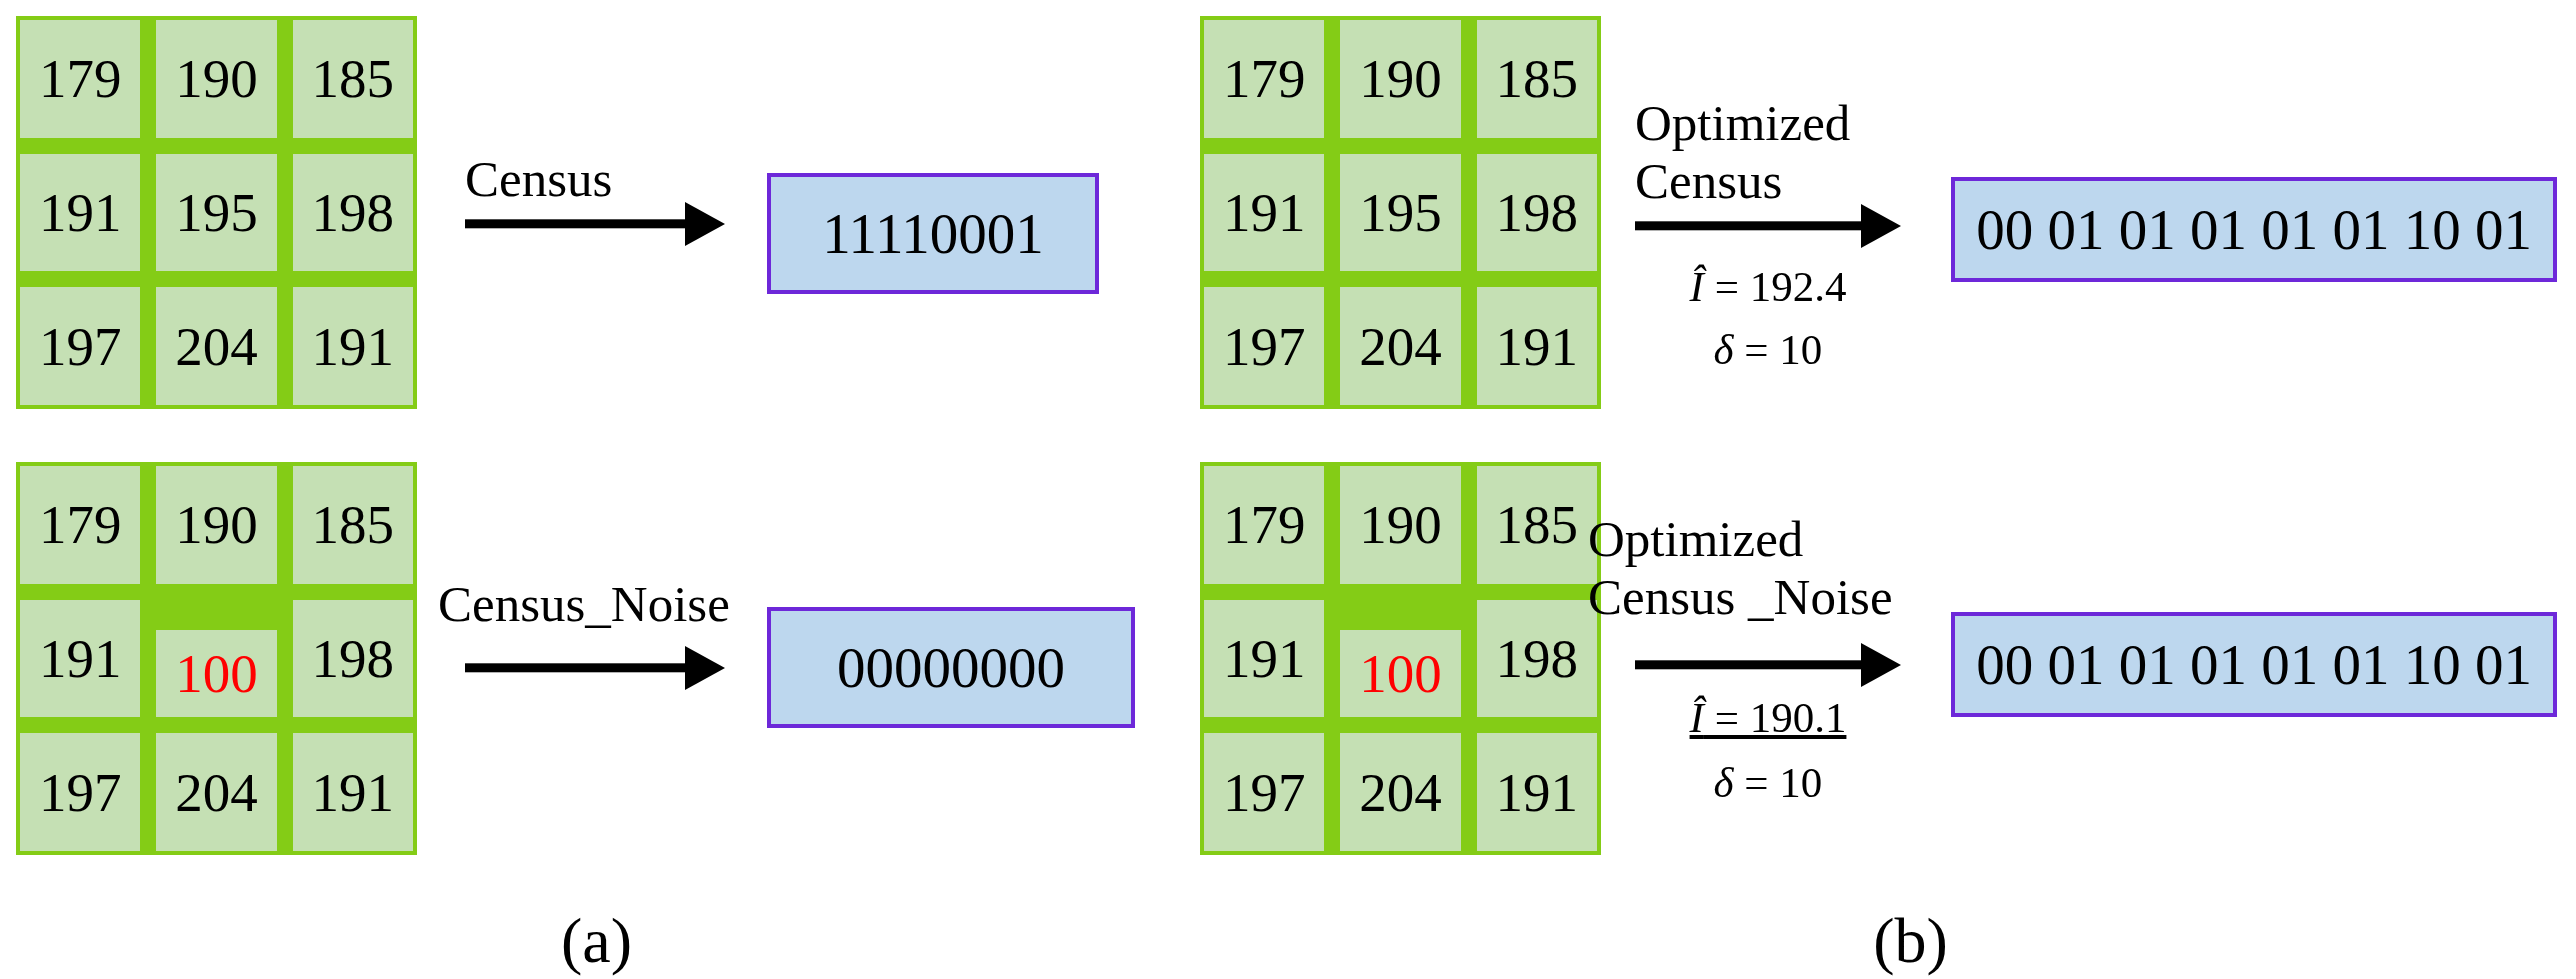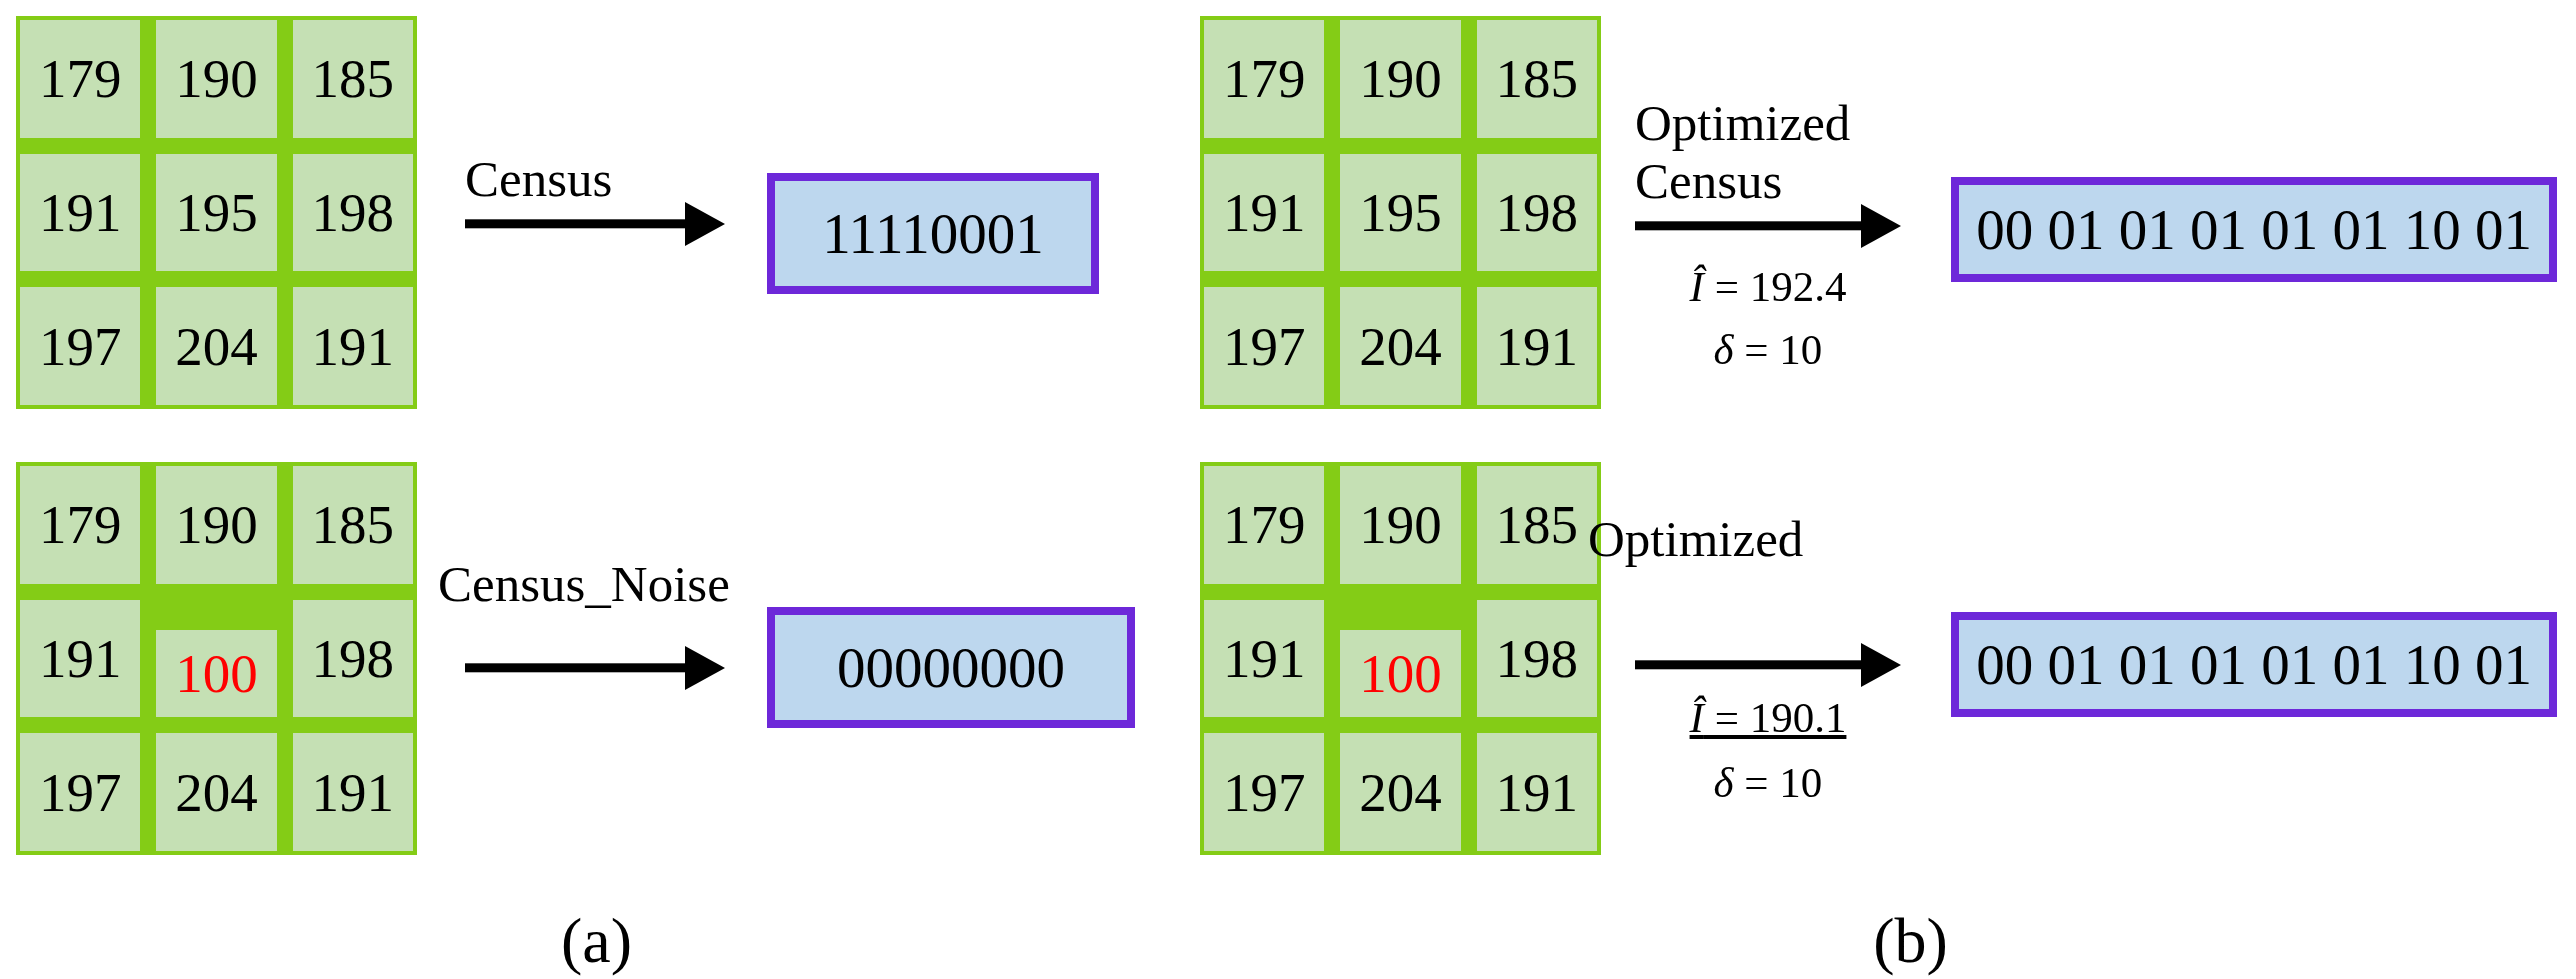--- a/index.html
+++ b/index.html
@@ -53,40 +53,40 @@
   #ar-b1 .line { width: 233px; }
   #ar-b2 { left: 1635px; top: 641px; width: 266px; height: 47px; }
   #ar-b2 .line { width: 233px; }
 
   
   .lbl {
     position: absolute; text-align: left; white-space: nowrap;
     font-size: 51px; line-height: 58px;
   }
   #lbl-a1 { left: 465px;  width: 260px; top: 150px; }
-  #lbl-a2 { left: 438px;  width: 314px; top: 555px; }
+  #lbl-a2 { left: 438px;  width: 314px; top: 575px; }
   #lbl-b1 { left: 1635px; width: 266px; top: 94px; }
   #lbl-b2 { left: 1588px; width: 361px; top: 510px; }
 
   
   .math {
     position: absolute; text-align: center; white-space: nowrap;
     font-size: 43px; line-height: 1.1; margin-top: 12px;
   }
   .math::first-letter { font-style: italic; }
   #math-i-b1 { left: 1635px; width: 266px; top: 251px; }
   #math-d-b1 { left: 1635px; width: 266px; top: 314px; }
   #math-i-b2 { left: 1635px; width: 266px; top: 682px; text-decoration: underline; }
   #math-d-b2 { left: 1635px; width: 266px; top: 747px; }
 
   
   .result {
     position: absolute;
     background: #BDD7EE;
-    border: 8px solid #6d28d9;
+    border: 4px solid #6d28d9;
     box-sizing: border-box;
     display: flex; align-items: center; justify-content: center;
     font-size: 57px; white-space: nowrap; line-height: 1;
   }
   #box-a1 { left: 767px; top: 173px; width: 332px; height: 121px; }
   #box-a2 { left: 767px; top: 607px; width: 368px; height: 121px; }
   #box-b1 { left: 1951px; top: 177px; width: 606px; height: 105px; }
   #box-b2 { left: 1951px; top: 612px; width: 606px; height: 105px; }
 
   
@@ -182,20 +182,21 @@
       <div class="cell">191</div>
       <div class="cell noise">100</div>
       <div class="cell">198</div>
       <div class="cell">197</div>
       <div class="cell">204</div>
       <div class="cell">191</div>
     </div>
 
     <div class="lbl" id="lbl-b2">
       <div>Optimized</div>
+      <div>Census _Noise</div>
     </div>
 
     <div class="arrow" id="ar-b2">
       <div class="line"></div>
       <div class="head"></div>
     </div>
 
     <div class="math" id="math-i-b2">Î = 190.1</div>
     <div class="math" id="math-d-b2">δ = 10</div>
 

